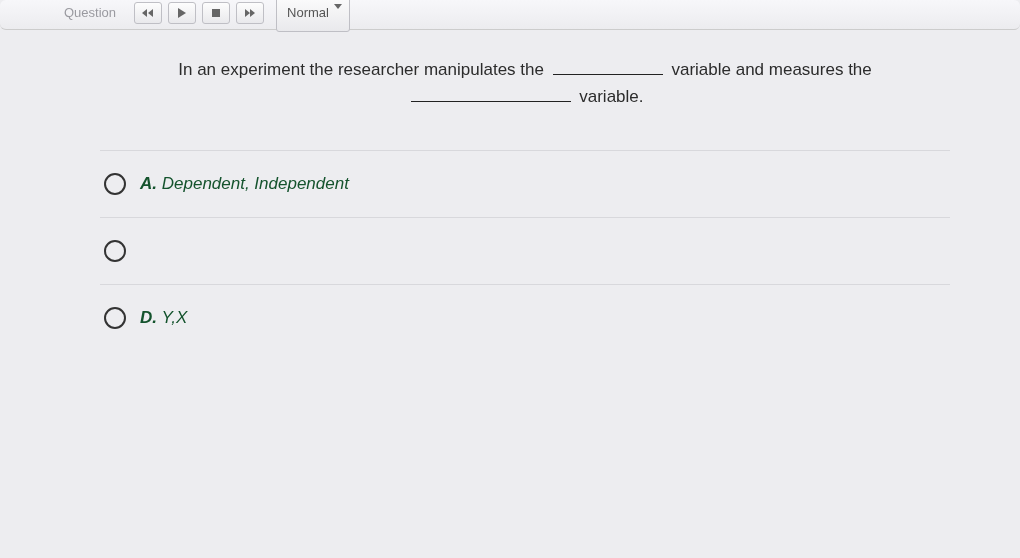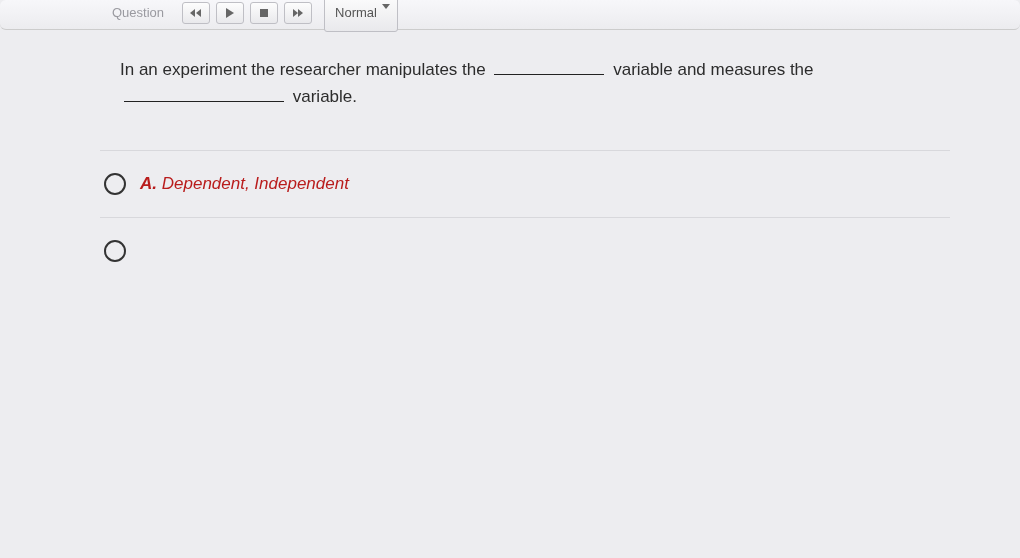--- a/index.html
+++ b/index.html
@@ -8,21 +8,21 @@
     background: #ededf0;
     width: 1020px;
     height: 558px;
     overflow: hidden;
     color: #333;
   }
   .toolbar {
     display: flex;
     align-items: center;
     gap: 6px;
-    padding: 4px 120px 8px 112px;
+    padding: 4px 120px 8px 64px;
     background: linear-gradient(#f7f7fa,#ececef);
     border-bottom: 1px solid #ccc;
     height: 30px;
     border-radius: 6px;
   }
   .question-label {
     font-size: 13px;
     color: #9a9aa0;
     margin-right: 12px;
   }
@@ -57,20 +57,21 @@
   .speed-select::after {
     content: "";
     position: absolute;
     right: 7px; top: 9px;
     border-left: 4px solid transparent;
     border-right: 4px solid transparent;
     border-top: 5px solid #666;
   }
   .content {
     padding: 12px 70px 0 100px;
+    text-align: center;
   }
   .prompt {
     font-size: 17px;
     color: #2c2c2c;
     padding: 14px 20px 40px 20px;
     line-height: 1.6;
   }
   .blank {
     display: inline-block;
     border-bottom: 1.5px solid #222;
@@ -91,21 +92,21 @@
   }
   .option:first-child { border-top: 1px solid #d8d8dc; }
   .radio-circle {
     width: 22px; height: 22px;
     border: 2px solid #333;
     border-radius: 50%;
     flex-shrink: 0;
   }
   .opt-label {
     font-size: 17px;
-    color: #b91c1c;
+    color: #14532d;
     font-style: italic;
   }
   .opt-label b { font-weight: 700; }
 </style>
 </head>
 <body>
 
 <div class="toolbar">
   <span class="question-label">Question</span>
   <div class="tb-btn">
@@ -143,14 +144,18 @@
   </div>
 
   <div class="options">
     <div class="option">
       <div class="radio-circle"></div>
       <span class="opt-label"><b>A.</b> <span>Dependent, Independent</span></span>
     </div>
     <div class="option">
       <div class="radio-circle"></div>
     </div>
+    <div class="option">
+      <div class="radio-circle"></div>
+      <span class="opt-label"><b>D.</b> <span>Y,X</span></span>
+    </div>
   </div>
 </div>
 
 </body></html>

